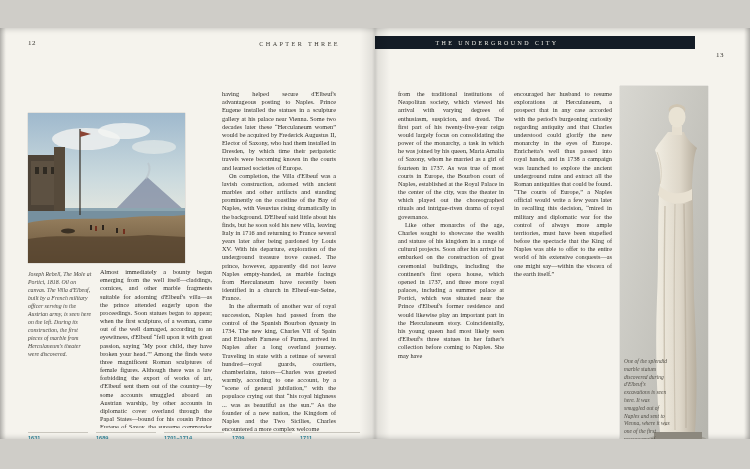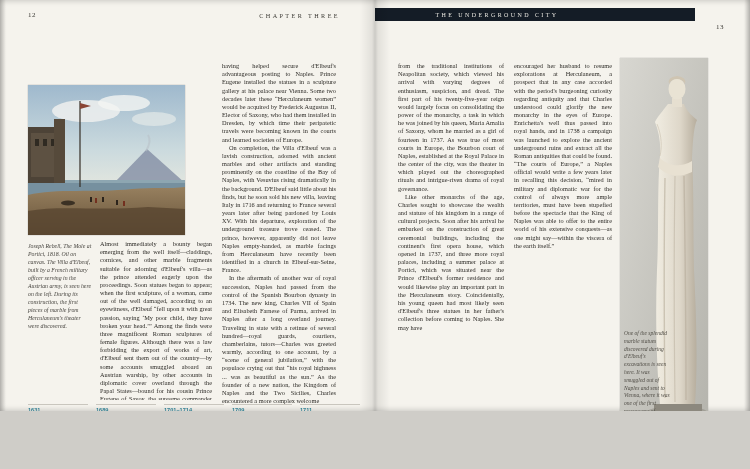--- a/index.html
+++ b/index.html
@@ -5,20 +5,21 @@
   html,body { margin:0; padding:0; }
   body {
     width:750px; height:469px; overflow:hidden;
     background:#cfcdc8;
     font-family:"Liberation Serif", serif;
   }
   .spread {
     position:relative; width:750px; height:411px;
     background:#f5f3ed; overflow:hidden;
     box-shadow:inset 0 0 6px rgba(0,0,0,.25);
+    margin-top:28px;
   }
   .gutter {
     position:absolute; left:360px; top:0; width:30px; height:100%;
     background:linear-gradient(90deg, rgba(0,0,0,0) 0%, rgba(0,0,0,.08) 40%, rgba(0,0,0,.17) 50%, rgba(0,0,0,.08) 60%, rgba(0,0,0,0) 100%);
     pointer-events:none; z-index:5;
   }
   .edge { position:absolute; top:0; height:100%; width:6px; pointer-events:none; z-index:5; }
   .edge.l { left:0; background:linear-gradient(90deg, rgba(0,0,0,.18), rgba(0,0,0,0)); }
   .edge.r { right:0; background:linear-gradient(270deg, rgba(0,0,0,.18), rgba(0,0,0,0)); }
 

